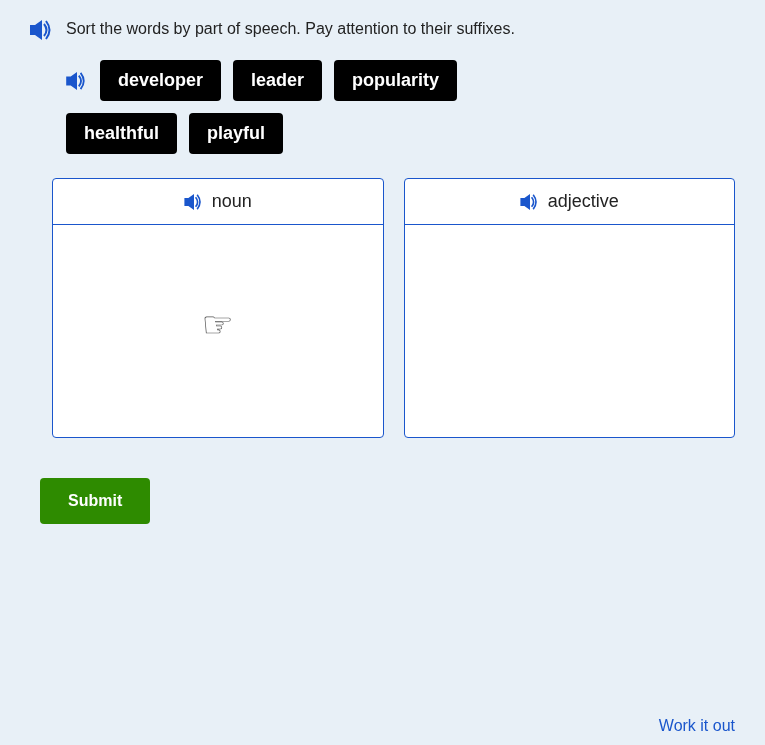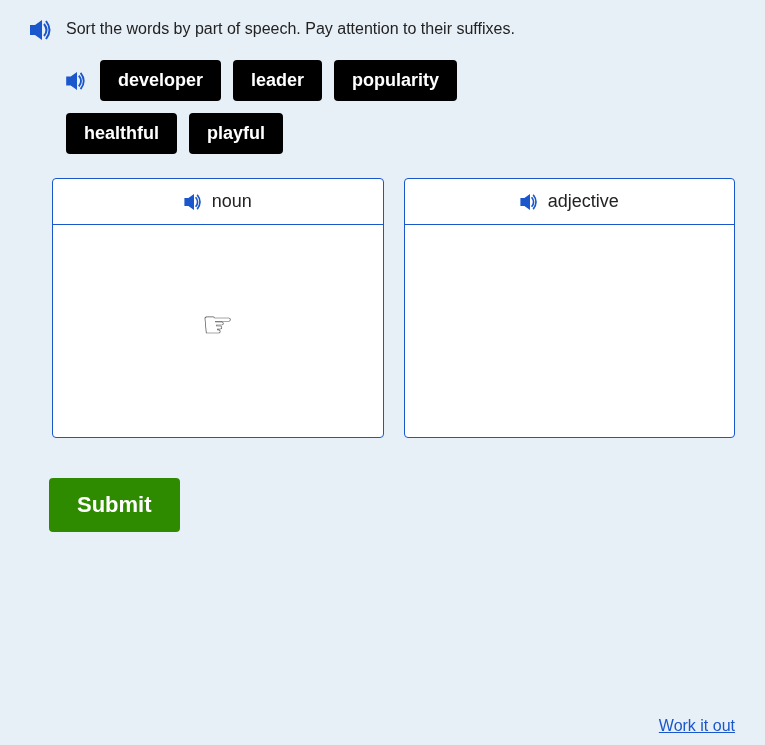--- a/index.html
+++ b/index.html
@@ -103,35 +103,34 @@
       font-size: 36px;
       color: #555;
       pointer-events: none;
     }
 
     .submit-btn {
       background-color: #2e8b00;
       color: white;
       border: none;
       padding: 14px 28px;
-      font-size: 22px;
+      font-size: 16px;
       font-weight: bold;
       border-radius: 4px;
       cursor: pointer;
-      margin-left: 19px;
+      margin-left: 10px;
       margin-top: 10px;
     }
 
     .work-it-out {
       position: absolute;
       bottom: 10px;
       right: 30px;
       color: #1a56cc;
       font-size: 16px;
-      text-decoration: underline;
       cursor: pointer;
     }
 
     .speaker-svg {
       fill: #1a56cc;
     }
   </style>
 </head>
 <body>
 

